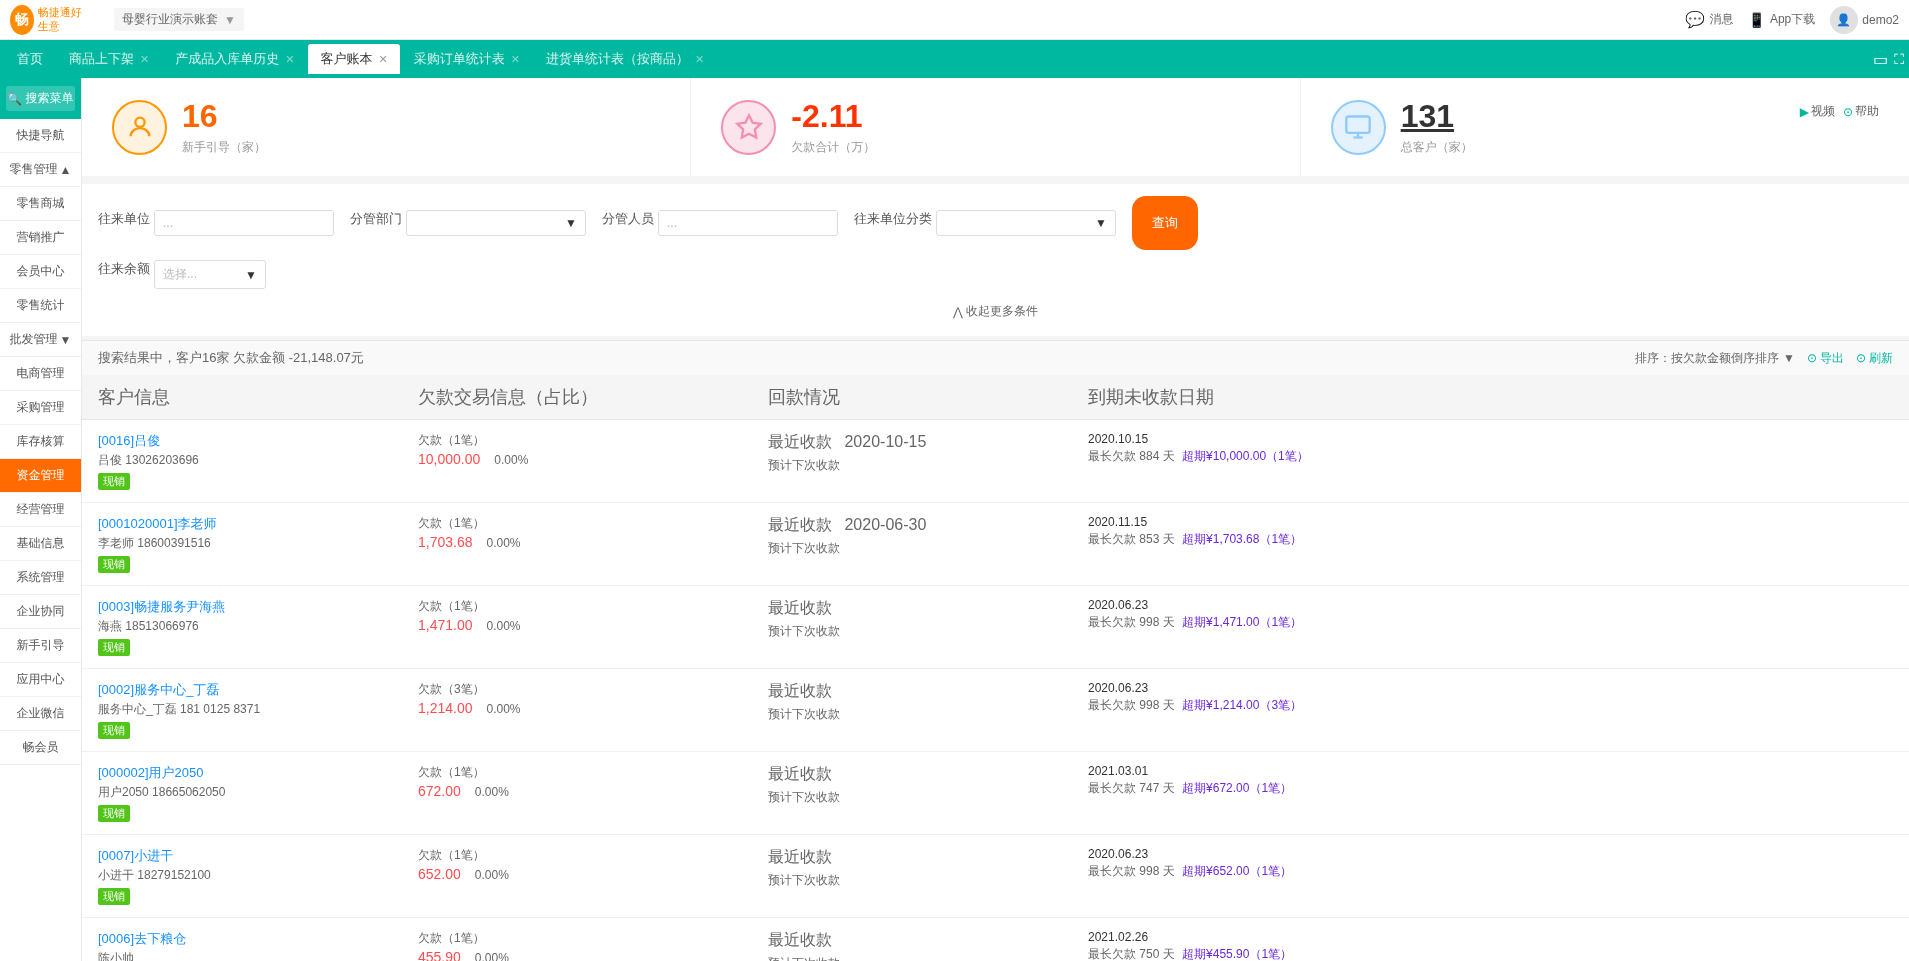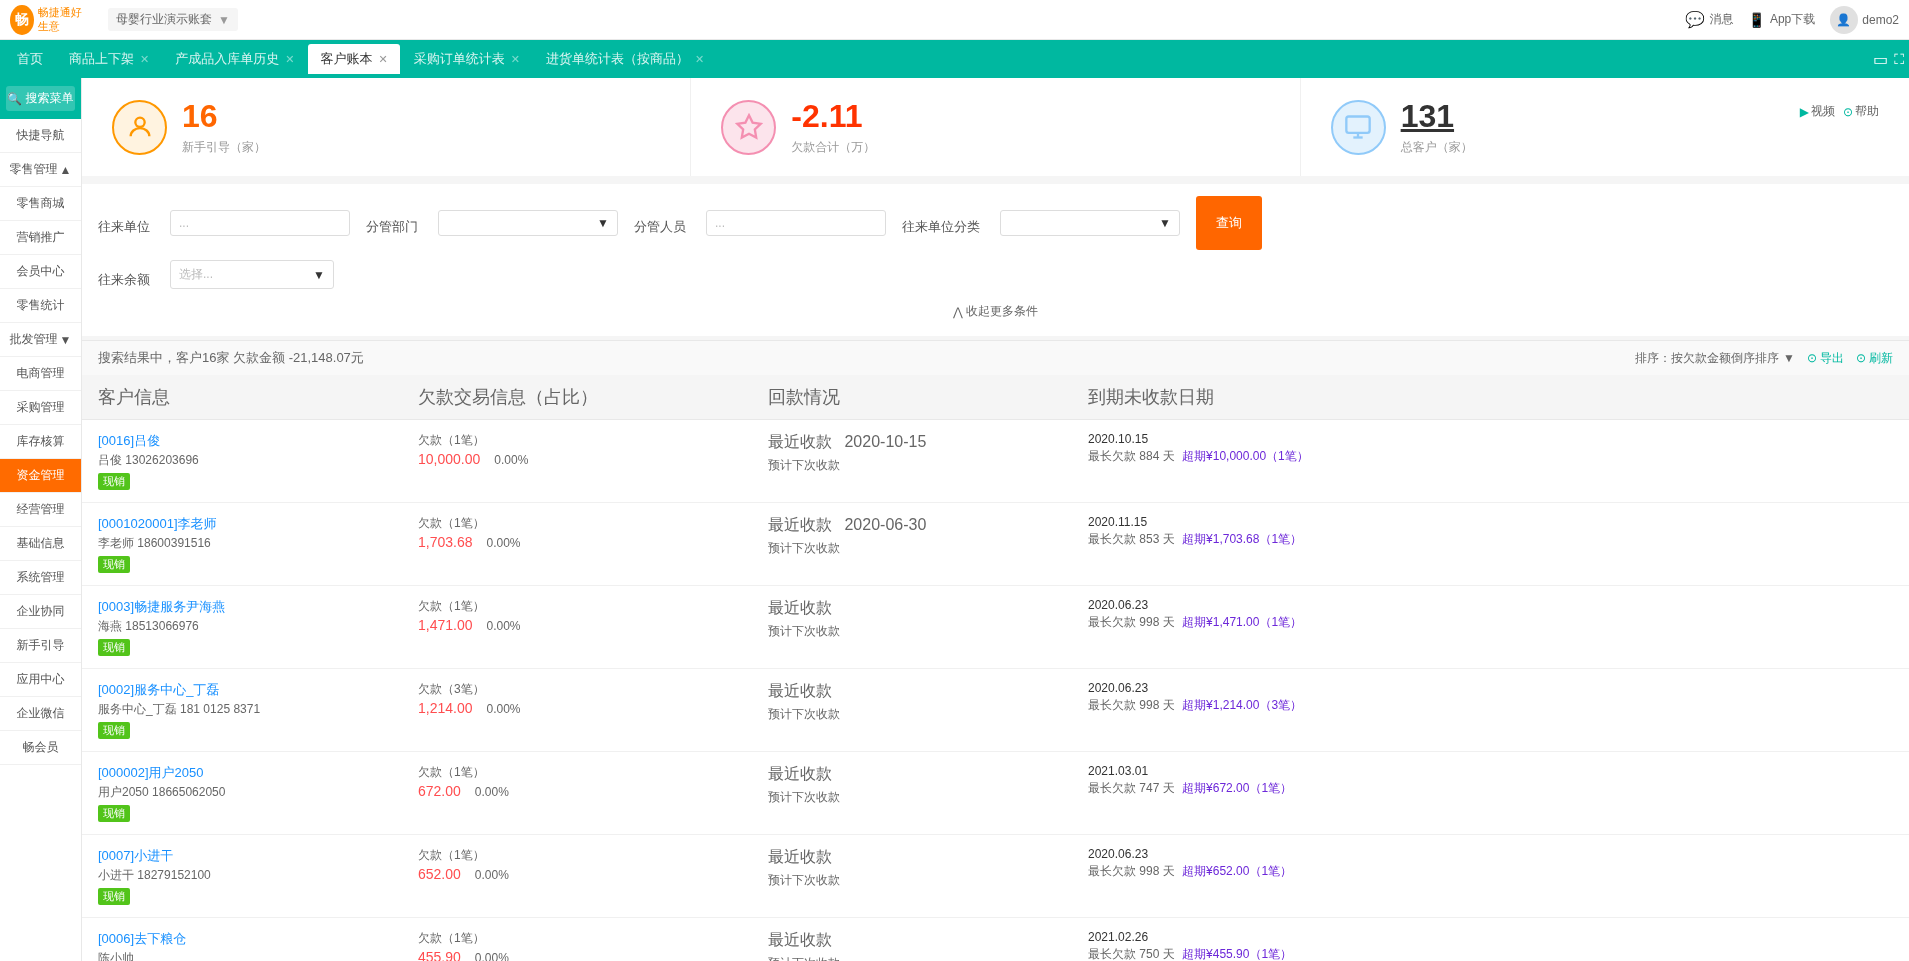--- a/index.html
+++ b/index.html
@@ -3,21 +3,21 @@
   <meta charset="utf-8">
   <style>
     * { box-sizing: border-box; margin: 0; padding: 0; font-family: "Microsoft YaHei", Arial, sans-serif; }
     body { background: #f5f5f5; font-size: 13px; color: #333; overflow-x: hidden; }
 
     
     .top-bar { display: flex; align-items: center; height: 40px; background: #fff; border-bottom: 1px solid #e8e8e8; padding: 0 10px; }
     .logo-area { display: flex; align-items: center; width: 80px; }
     .logo-icon { width: 30px; height: 30px; background: #ff8c00; border-radius: 50%; display: flex; align-items: center; justify-content: center; color: #fff; font-size: 14px; font-weight: bold; }
     .logo-text { font-size: 11px; color: #ff8c00; margin-left: 4px; line-height: 1.2; }
-    .industry-selector { display: flex; align-items: center; margin-left: 18px; font-size: 12px; color: #666; background: #f5f5f5; padding: 3px 8px; border-radius: 3px; cursor: pointer; }
+    .industry-selector { display: flex; align-items: center; margin-left: 24px; font-size: 12px; color: #666; background: #f5f5f5; padding: 3px 8px; border-radius: 3px; cursor: pointer; }
     .top-right { margin-left: auto; display: flex; align-items: center; gap: 15px; }
     .top-right-item { display: flex; align-items: center; gap: 4px; font-size: 12px; color: #666; cursor: pointer; }
     .avatar { width: 28px; height: 28px; border-radius: 50%; background: #e0e0e0; display: flex; align-items: center; justify-content: center; font-size: 12px; overflow: hidden; }
 
     
     .tab-bar { display: flex; align-items: center; background: #00b8a0; height: 38px; padding: 0 5px; }
     .tab-item { display: flex; align-items: center; height: 30px; padding: 0 12px; font-size: 13px; color: rgba(255,255,255,0.85); cursor: pointer; border-radius: 3px 3px 0 0; margin-right: 2px; white-space: nowrap; }
     .tab-item.active { background: #fff; color: #333; }
     .tab-item .close-btn { margin-left: 6px; font-size: 11px; color: rgba(255,255,255,0.7); }
     .tab-item.active .close-btn { color: #999; }
@@ -49,26 +49,26 @@
     .stat-number { font-size: 32px; font-weight: bold; }
     .stat-number.orange { color: #ff6600; }
     .stat-number.red { color: #ff3300; }
     .stat-number.dark { color: #333; font-weight: 900; text-decoration: underline; }
     .stat-label { font-size: 12px; color: #999; margin-top: 4px; }
     .stat-top-right { margin-left: auto; display: flex; gap: 8px; font-size: 12px; color: #666; align-self: flex-start; padding-top: 5px; }
 
     
     .filter-area { background: #fff; padding: 12px 16px; margin-bottom: 4px; }
     .filter-row { display: flex; align-items: center; gap: 16px; margin-bottom: 10px; }
-    .filter-item { display: flex; align-items: flex-end; gap: 20px; }
+    .filter-item { display: flex; align-items: flex-start; gap: 4px; }
     .filter-label { font-size: 13px; color: #555; white-space: nowrap; }
     .filter-input { border: 1px solid #ddd; border-radius: 3px; padding: 5px 8px; font-size: 12px; color: #333; width: 180px; display: flex; align-items: center; justify-content: space-between; cursor: pointer; }
     .filter-select { border: 1px solid #ddd; border-radius: 3px; padding: 5px 8px; font-size: 12px; color: #333; width: 180px; display: flex; align-items: center; justify-content: space-between; cursor: pointer; }
-    .filter-select.medium { width: 164px; }
-    .search-btn { background: #ff6600; color: #fff; border: none; padding: 18px 20px; border-radius: 3px; font-size: 13px; cursor: pointer; }
+    .filter-select.medium { width: 112px; }
+    .search-btn { background: #ff6600; color: #fff; border: none; padding: 18px 20px; border-radius: 14px; font-size: 13px; cursor: pointer; }
     .collapse-row { display: flex; justify-content: center; padding: 4px 0; }
     .collapse-btn { font-size: 12px; color: #666; cursor: pointer; display: flex; align-items: center; gap: 3px; }
 
     
     .results-header { background: #f9f9f9; border-top: 1px solid #e8e8e8; padding: 8px 16px; display: flex; align-items: center; justify-content: space-between; }
     .results-info { font-size: 13px; color: #666; }
     .results-actions { display: flex; align-items: center; gap: 12px; font-size: 12px; color: #666; }
     .sort-select { display: flex; align-items: center; gap: 4px; cursor: pointer; }
     .action-btn { display: flex; align-items: center; gap: 3px; cursor: pointer; color: #00b8a0; }
 

